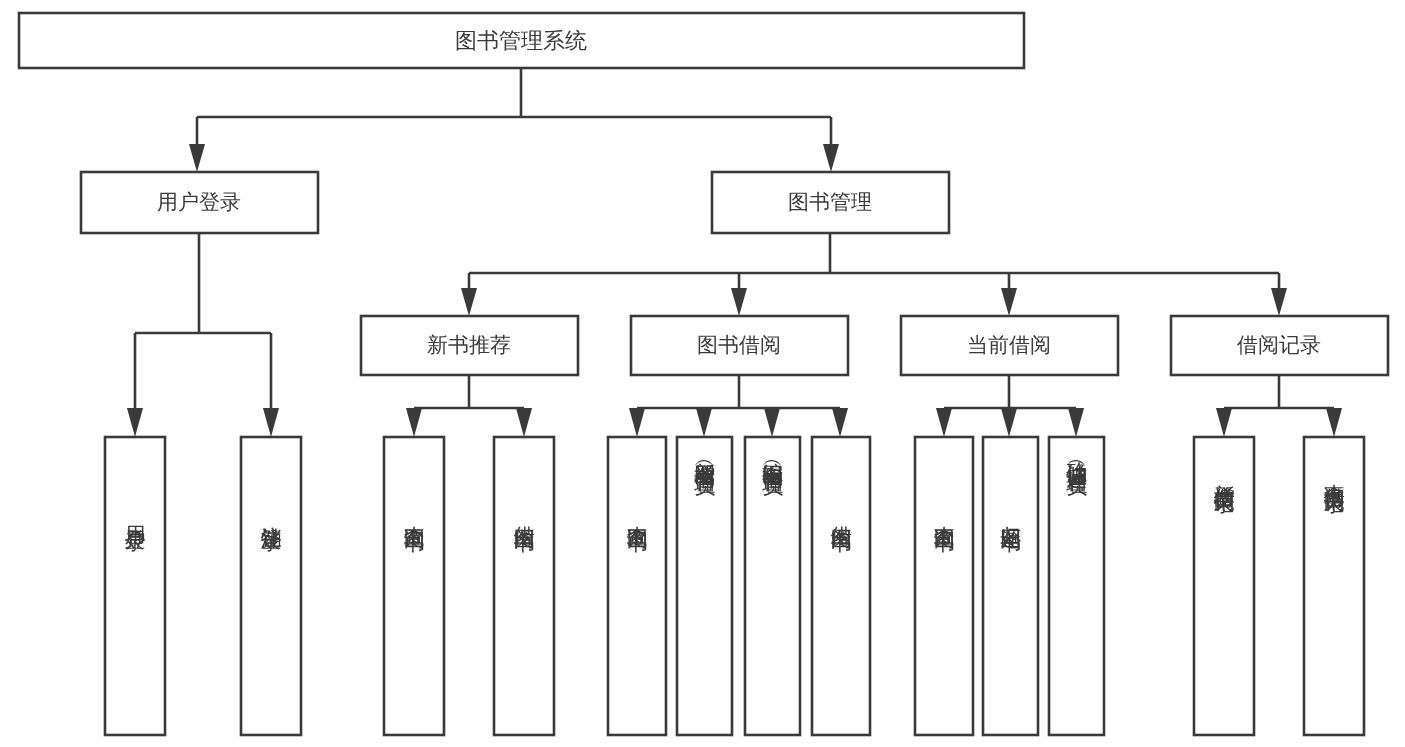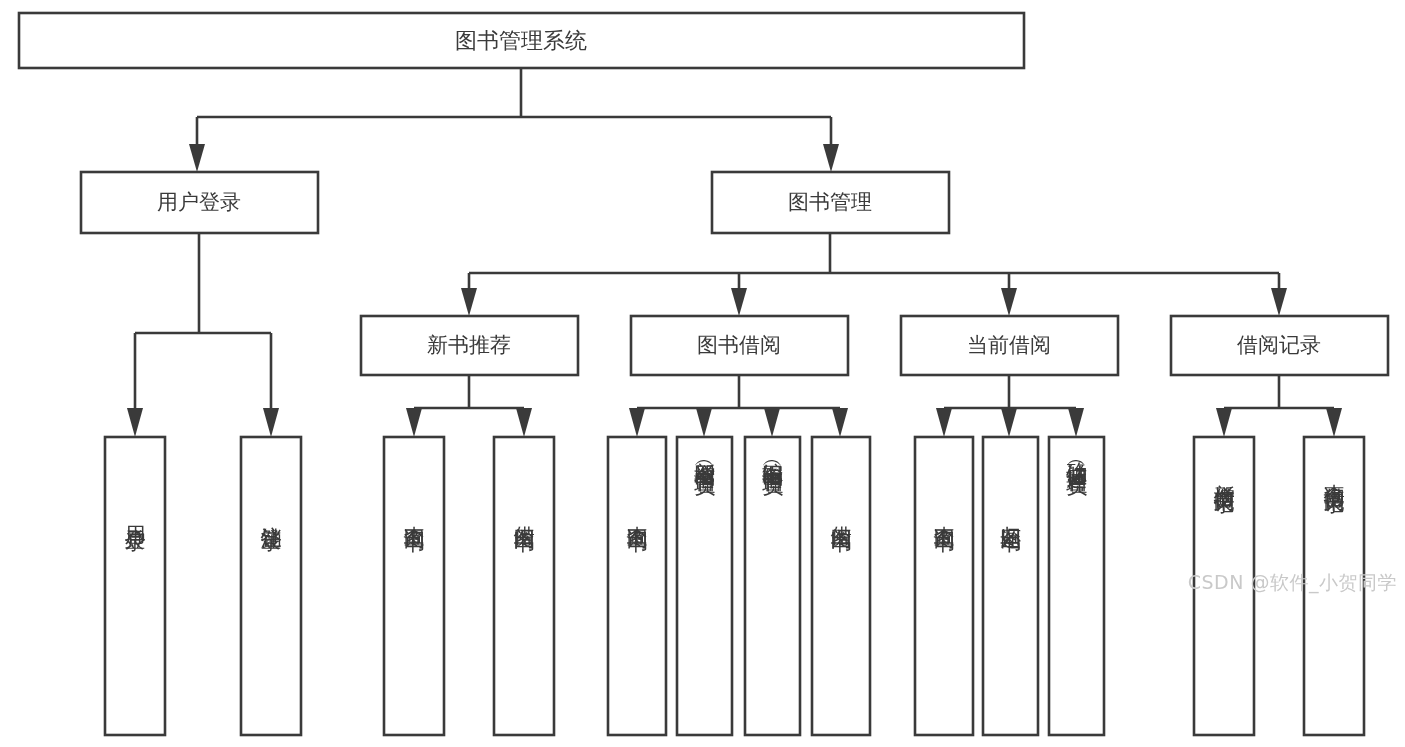--- a/index.html
+++ b/index.html
@@ -224,15 +224,14 @@
     <span class="vert-label">确认归还（管理员）</span>
   </div>
 
   <div class="vert-label-wrap" style="left:1194px; top:437px; width:60px; height:298px; padding-top:30px;">
     <span class="vert-label">新增借阅记录</span>
   </div>
   <div class="vert-label-wrap" style="left:1304px; top:437px; width:60px; height:298px; padding-top:30px;">
     <span class="vert-label">查询借阅记录</span>
   </div>
 
-  <div class="watermark">CSDN @软件_小贺同学</div>
 
 </div>
 
 </body></html>

